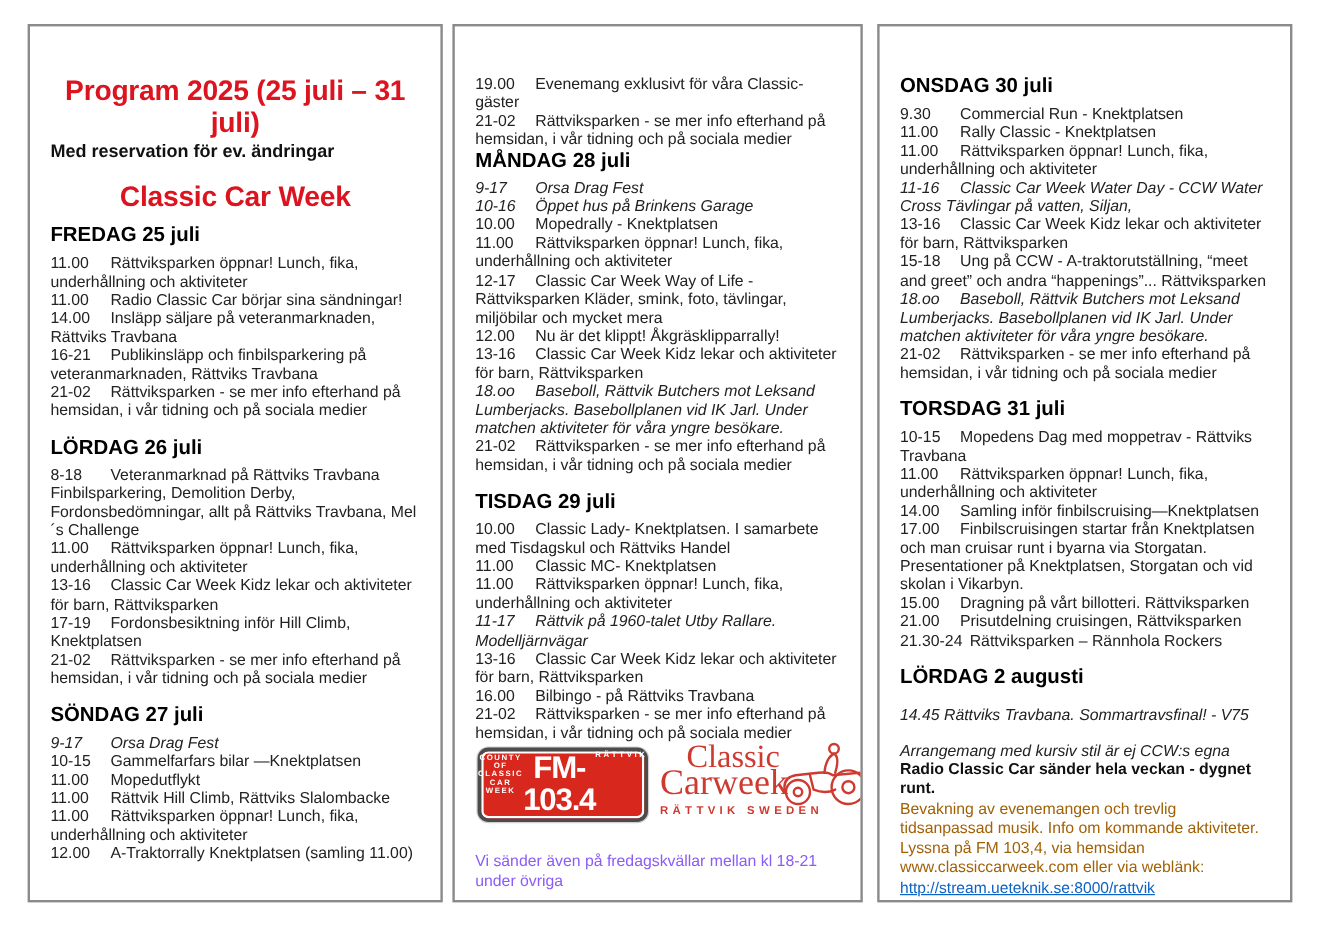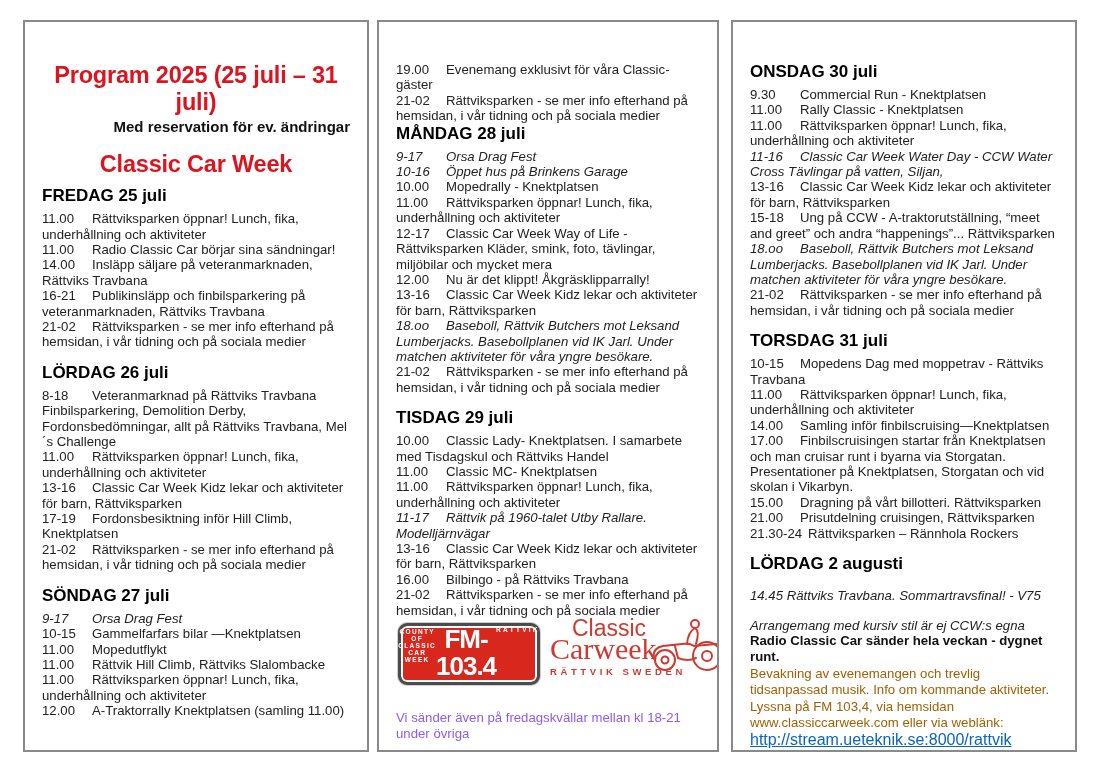--- a/index.html
+++ b/index.html
@@ -10,21 +10,21 @@
     padding:40px 17px 13px 17px;overflow:hidden;
   }
   #panel-1{left:23px;width:346px;}
   #panel-2{left:377px;width:342px;display:flex;flex-direction:column;}
   #panel-3{left:731px;width:346px;display:flex;flex-direction:column;align-items:center;}
 
   h1.red-title{
     margin:0;color:#db141f;font-size:23.5px;font-weight:bold;
     text-align:center;line-height:1.15;letter-spacing:-0.2px;
   }
-  p.subtitle{margin:2px 0 0 0;font-size:15px;font-weight:bold;text-align:right;color:#111;}
+  p.subtitle{margin:2px 0 0 0;font-size:15px;font-weight:bold;text-align:left;color:#111;}
   h1.event-title{margin:16px 0 8px 0;}
 
   h2.day{margin:13px 0 5px 0;font-size:17px;font-weight:bold;color:#000;line-height:1.18;}
   .sections > .section:first-child > h2.day{margin-top:0;}
 
   p.item{margin:0;font-size:13.2px;line-height:15.4px;color:#222;}
   p.item.it{font-style:italic;}
   p.item.spaced{margin-top:14px;}
   .t{display:inline-block;min-width:44px;margin-right:6px;}
 
@@ -34,32 +34,32 @@
     width:142px;height:62px;box-sizing:border-box;flex:0 0 auto;
     background:#d8281e;border:3px solid #4c4c4c;border-radius:9px;
     box-shadow:inset 0 0 0 2px #ffffff, 0 0 0 1px #cfcfcf;
     color:#fff;text-align:center;display:flex;flex-direction:row;justify-content:center;
   }
   .fm-top{font-size:6.5px;font-weight:bold;letter-spacing:1.3px;margin-top:2px;}
   .fm-main{font-size:26px;font-weight:bold;line-height:1.02;letter-spacing:-1px;}
   .fm-bottom{font-size:6.5px;font-weight:bold;letter-spacing:2.2px;}
 
   .ccw-logo{position:relative;color:#cf3a30;width:176px;height:72px;flex:0 0 auto;}
-  .ccw-l1{font-family:Liberation Sans, sans-serif;font-size:23px;line-height:0.92;margin-left:22px;}
+  .ccw-l1{font-family:Liberation Serif, serif;font-size:27px;line-height:0.92;margin-left:22px;}
   .ccw-l2{font-family:"Liberation Serif",serif;font-size:30px;line-height:0.92;margin-top:-4px;}
   .ccw-sub{font-size:9.5px;font-weight:bold;letter-spacing:3.6px;margin-top:3px;white-space:nowrap;}
   .car-svg{position:absolute;right:-2px;top:-2px;}
 
   p.footer-line{margin:14px 0 0 0;font-size:13.2px;line-height:15.4px;color:#8b5cf6;}
 
   
   .radio-block{margin-top:auto;}
   .radio-block p{margin:0;font-size:13.2px;line-height:16.4px;color:#a16207;}
   .radio-block p.bold{font-weight:bold;color:#111;}
-  .radio-block a{color:#0b63c5;text-decoration:underline;font-size:16px;line-height:16.4px;}
+  .radio-block a{color:#0b63c5;text-decoration:underline;font-size:13px;line-height:16.4px;}
 </style>
 </head>
 <body>
 
 <section class="panel" id="panel-1">
   <h1 class="red-title">Program 2025 (25 juli – 31 juli)</h1>
   <p class="subtitle">Med reservation för ev. ändringar</p>
   <h1 class="red-title event-title">Classic Car Week</h1>
   <div class="sections">
       <div class="section">

